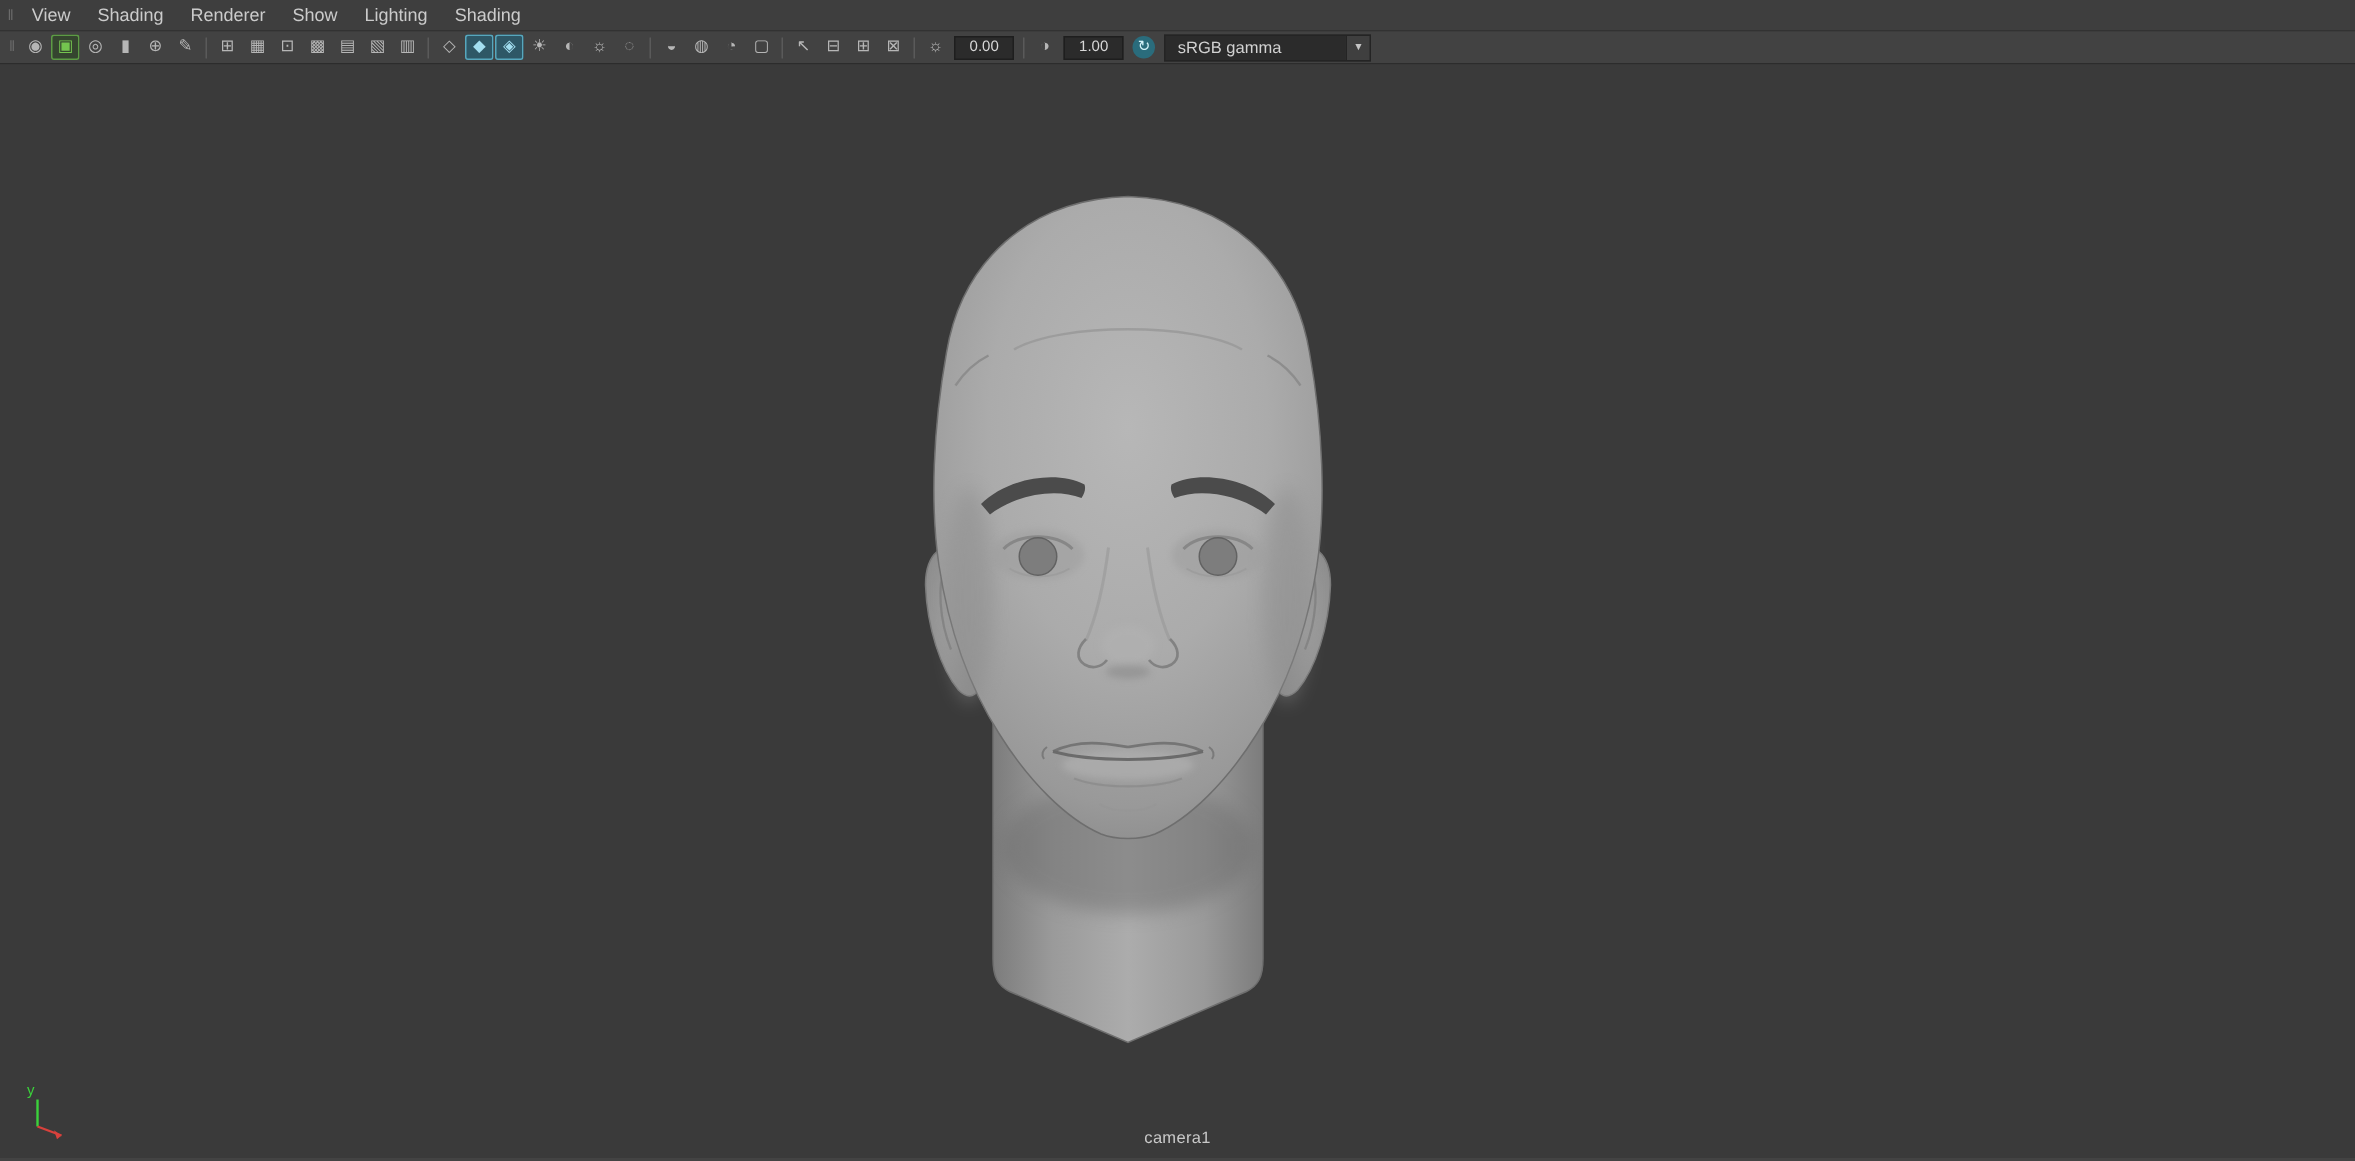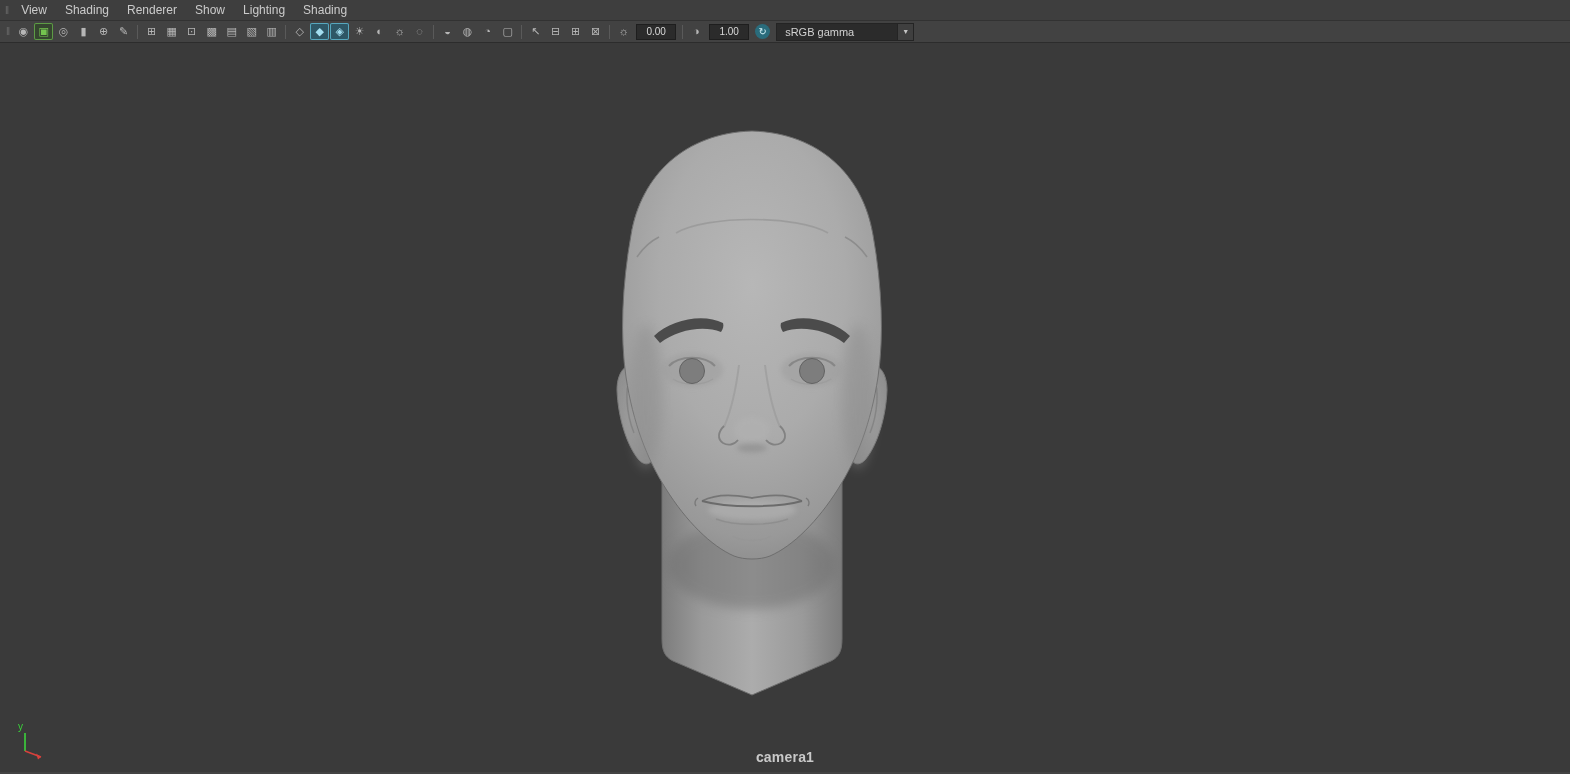--- a/index.html
+++ b/index.html
@@ -19,21 +19,21 @@
   .tb-icon.active-green{background:#35452f;color:#74c44f;box-shadow:inset 0 0 0 1px #5d9b45;}
   .tb-icon.round-teal{background:#2a6c7c;color:#d2f1f8;border-radius:50%;width:15px;height:15px;line-height:15px;font-size:10px;margin:0 3px;flex:0 0 15px;}
   .tb-field{width:38px;height:14px;background:#2b2b2b;border:1px solid #1e1e1e;color:#d8d8d8;font-size:10px;text-align:center;font-family:inherit;padding:0;margin:0 2px;flex:0 0 38px;}
   .tb-dd{display:inline-flex;align-items:center;height:16px;background:#2b2b2b;border:1px solid #242424;margin-left:2px;cursor:default;}
   .tb-dd-label{padding:0 8px;font-size:11px;color:#d2d2d2;width:104px;white-space:nowrap;overflow:hidden;}
   .tb-dd-arrow{width:15px;height:16px;background:#3f3f3f;color:#c5c5c5;font-size:7px;display:flex;align-items:center;justify-content:center;border-left:1px solid #242424;}
 
   
   .viewport{position:relative;flex:1 1 auto;background:#3a3a3a;overflow:hidden;}
   .head-svg{position:absolute;left:592px;top:84px;}
-  .camera-label{position:absolute;left:50%;bottom:9px;transform:translateX(-50%);font-size:14px;font-weight:bold;color:#c9c9c9;letter-spacing:0.2px;}
+  .camera-label{position:absolute;left:50%;bottom:9px;transform:translateX(-50%);font-size:11px;font-weight:normal;color:#c9c9c9;letter-spacing:0.2px;}
   .axis-gizmo{position:absolute;left:14px;bottom:12px;}
   .panel-bottom-edge{position:absolute;left:0;bottom:0;width:100%;height:2px;background:#434343;}
 </style>
 </head>
 <body>
 
 <div class="panel">
 
   <div class="menubar">
     <span class="bar-handle">‖</span>

